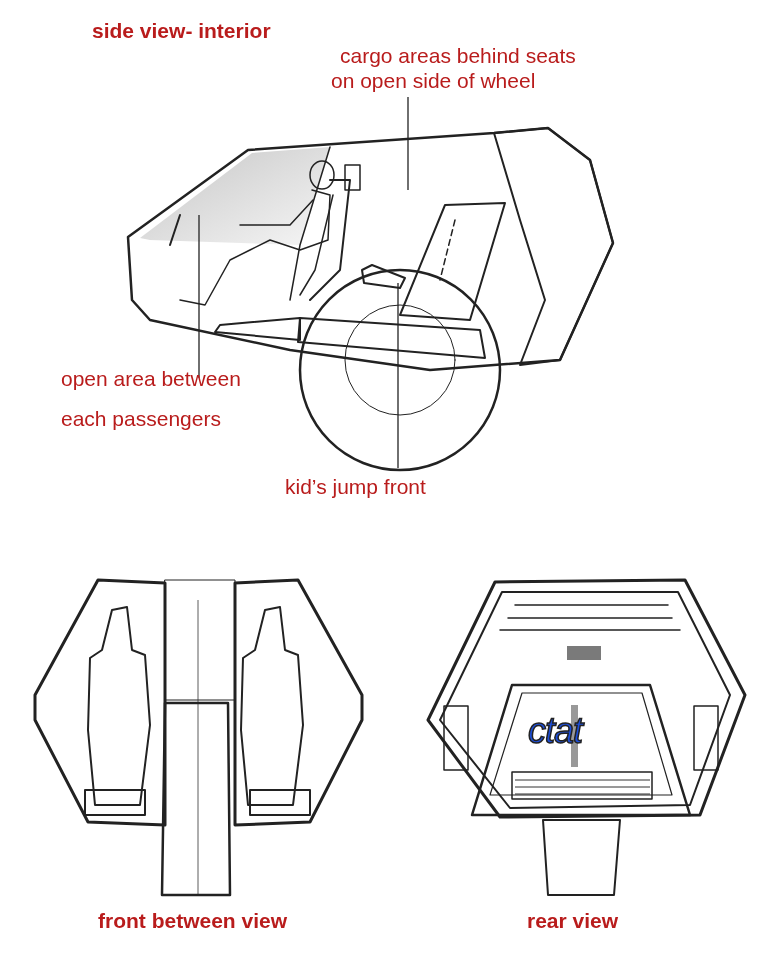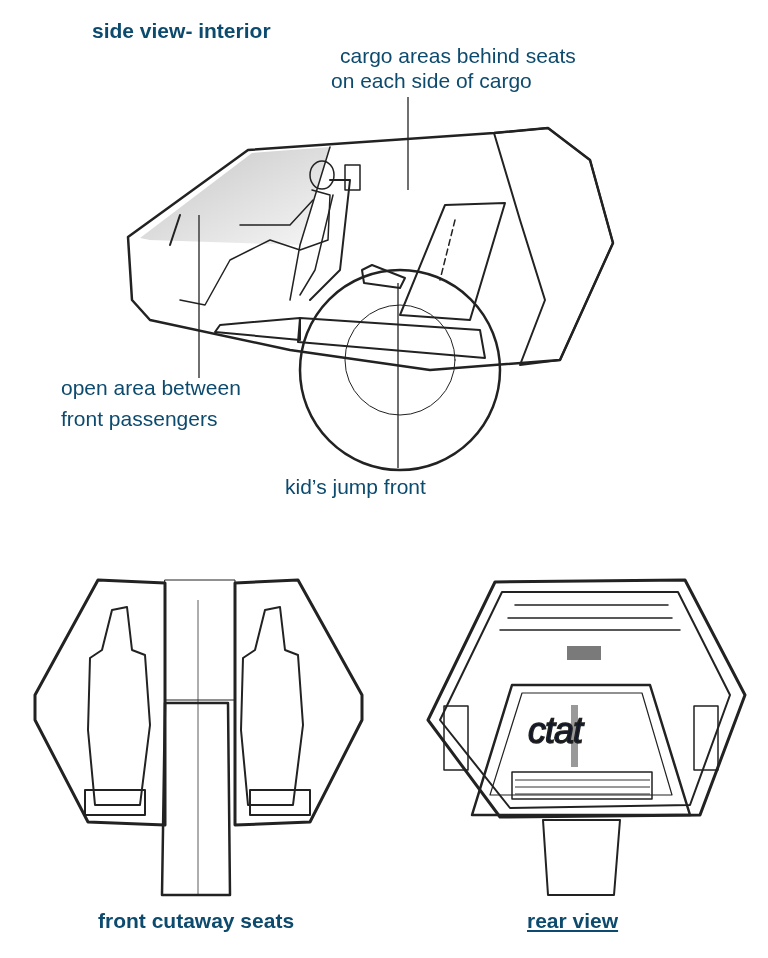--- a/index.html
+++ b/index.html
@@ -1,17 +1,17 @@
 <!DOCTYPE html>
 <html><head>
 <meta charset="utf-8">
 <style>
   html,body{margin:0;padding:0;background:#fff;}
   body{width:768px;height:958px;position:relative;overflow:hidden;font-family:"Liberation Sans",sans-serif;color:#111;}
-  .lbl{position:absolute;font-size:21px;line-height:25px;color:#0c4a6e;white-space:nowrap;}
+  .lbl{position:absolute;font-size:21px;line-height:25px;color:#b91c1c;white-space:nowrap;}
   .bold{font-weight:bold;}
   svg{position:absolute;left:0;top:0;}
   .stroke{fill:none;stroke:#222;stroke-linecap:round;stroke-linejoin:round;}
 </style>
 </head>
 <body>
 
 <svg width="768" height="958" viewBox="0 0 768 958">
   <defs>
     <radialGradient id="shadeSide" cx="0.5" cy="0.5" r="0.6">
@@ -111,22 +111,22 @@
     <line x1="515" y1="780" x2="650" y2="780" stroke="#333" stroke-width="1"></line>
     <line x1="515" y1="787" x2="650" y2="787" stroke="#333" stroke-width="1"></line>
     <line x1="515" y1="794" x2="650" y2="794" stroke="#333" stroke-width="1"></line>
 
     <rect x="571" y="705" width="7" height="62" fill="#999"></rect>
 
     <path d="M543,820 L620,820 L614,895 L548,895 Z" fill="url(#grayBar)" class="stroke" stroke-width="2"></path>
   </g>
 </svg>
 
-<div class="lbl" style="left:528px;top:718px;font-size:36px;font-style:italic;color:#0f172a;-webkit-text-stroke:1.5px #222;letter-spacing:-1px;">ctat</div>
+<div class="lbl" style="left:528px;top:718px;font-size:36px;font-style:italic;color:#1d4ed8;-webkit-text-stroke:1.5px #222;letter-spacing:-1px;">ctat</div>
 
 <div class="lbl bold" style="left:92px;top:18px;">side view- interior</div>
 <div class="lbl" style="left:340px;top:43px;">cargo areas behind seats</div>
-<div class="lbl" style="left:331px;top:68px;">on each side of cargo</div>
-<div class="lbl" style="left:61px;top:375px;">open area between</div>
-<div class="lbl" style="left:61px;top:406px;">front passengers</div>
+<div class="lbl" style="left:331px;top:68px;">on open side of wheel</div>
+<div class="lbl" style="left:61px;top:366px;">open area between</div>
+<div class="lbl" style="left:61px;top:406px;">each passengers</div>
 <div class="lbl" style="left:285px;top:474px;">kid’s jump front</div>
-<div class="lbl bold" style="left:98px;top:908px;">front cutaway seats</div>
-<div class="lbl bold" style="left:527px;top:908px;text-decoration:underline;">rear view</div>
+<div class="lbl bold" style="left:98px;top:908px;">front between view</div>
+<div class="lbl bold" style="left:527px;top:908px;">rear view</div>
 
 </body></html>

